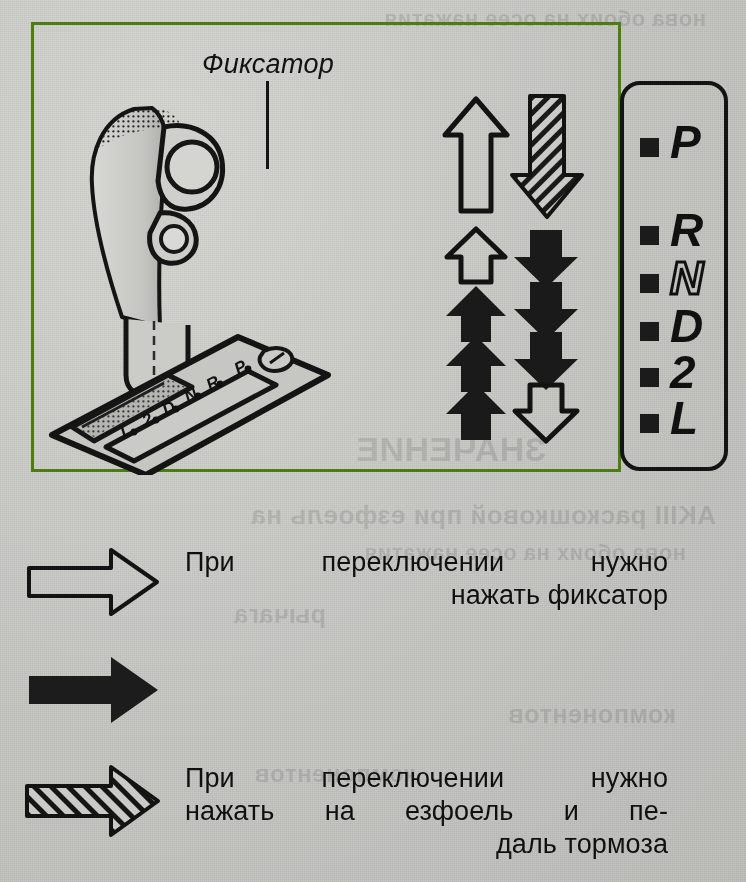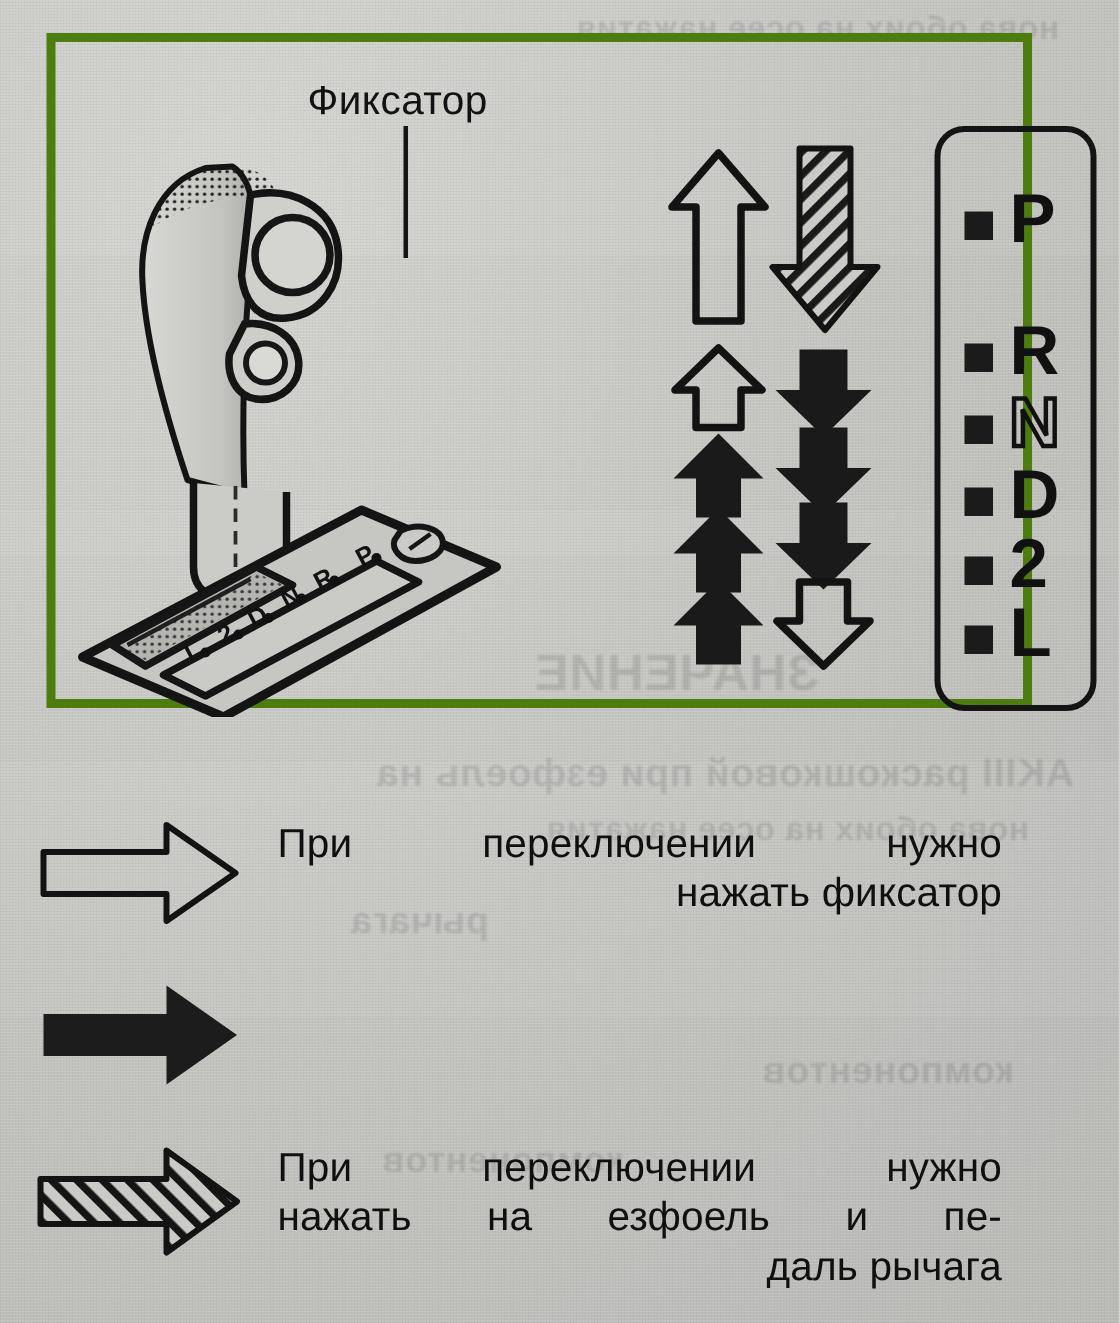--- a/index.html
+++ b/index.html
@@ -30,23 +30,24 @@
     pointer-events:none;
     font-family:"Liberation Sans", sans-serif;
     color:#222;
   }
   #bleed div{position:absolute;white-space:nowrap;font-size:22px;font-weight:bold;letter-spacing:.5px;}
 
   
   #frame{
     position:absolute;
     left:31px;top:22px;
-    width:657px;height:450px;
-    border:6px solid #4d7c0f;
+    width:590px;height:450px;
+    border:3px solid #4d7c0f;
     box-sizing:border-box;
+    font-style:italic;
   }
 
   
   #label-fix{
     position:absolute;left:168px;top:24px;
     font-size:27px;color:#121212;letter-spacing:.3px;
     white-space:nowrap;
   }
   #leader{
     position:absolute;left:232px;top:56px;
@@ -291,16 +292,16 @@
             <rect width="12" height="12" fill="#cacac7"></rect>
             <rect width="5" height="12" fill="#151515"></rect>
           </pattern>
         </defs>
         <path d="M4 24 L88 24 L88 5 L135 39 L88 73 L88 54 L4 54 Z" fill="url(#hatchright)" stroke="#131313" stroke-width="4" stroke-linejoin="round"></path>
       </svg>
     </div>
     <div class="ltext">
       <span class="jl">При  переключении  нужно</span>
       <span class="jl">нажать на езфоель и пе-</span>
-      <span class="jn">даль рычага</span>
+      <span class="jn">даль тормоза</span>
     </div>
   </div>
 </div>
 
 </body></html>

